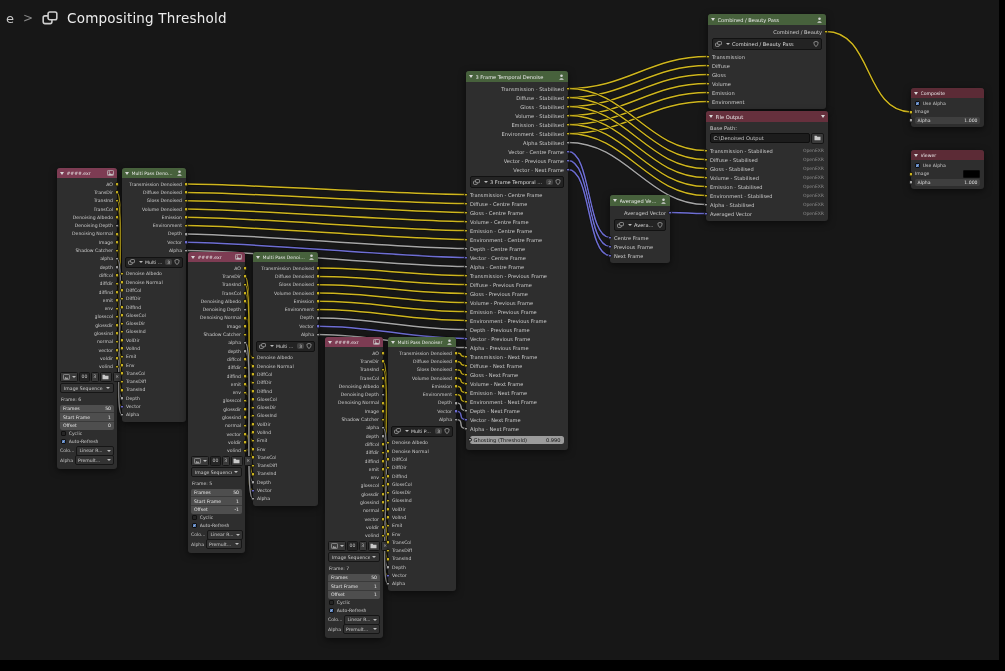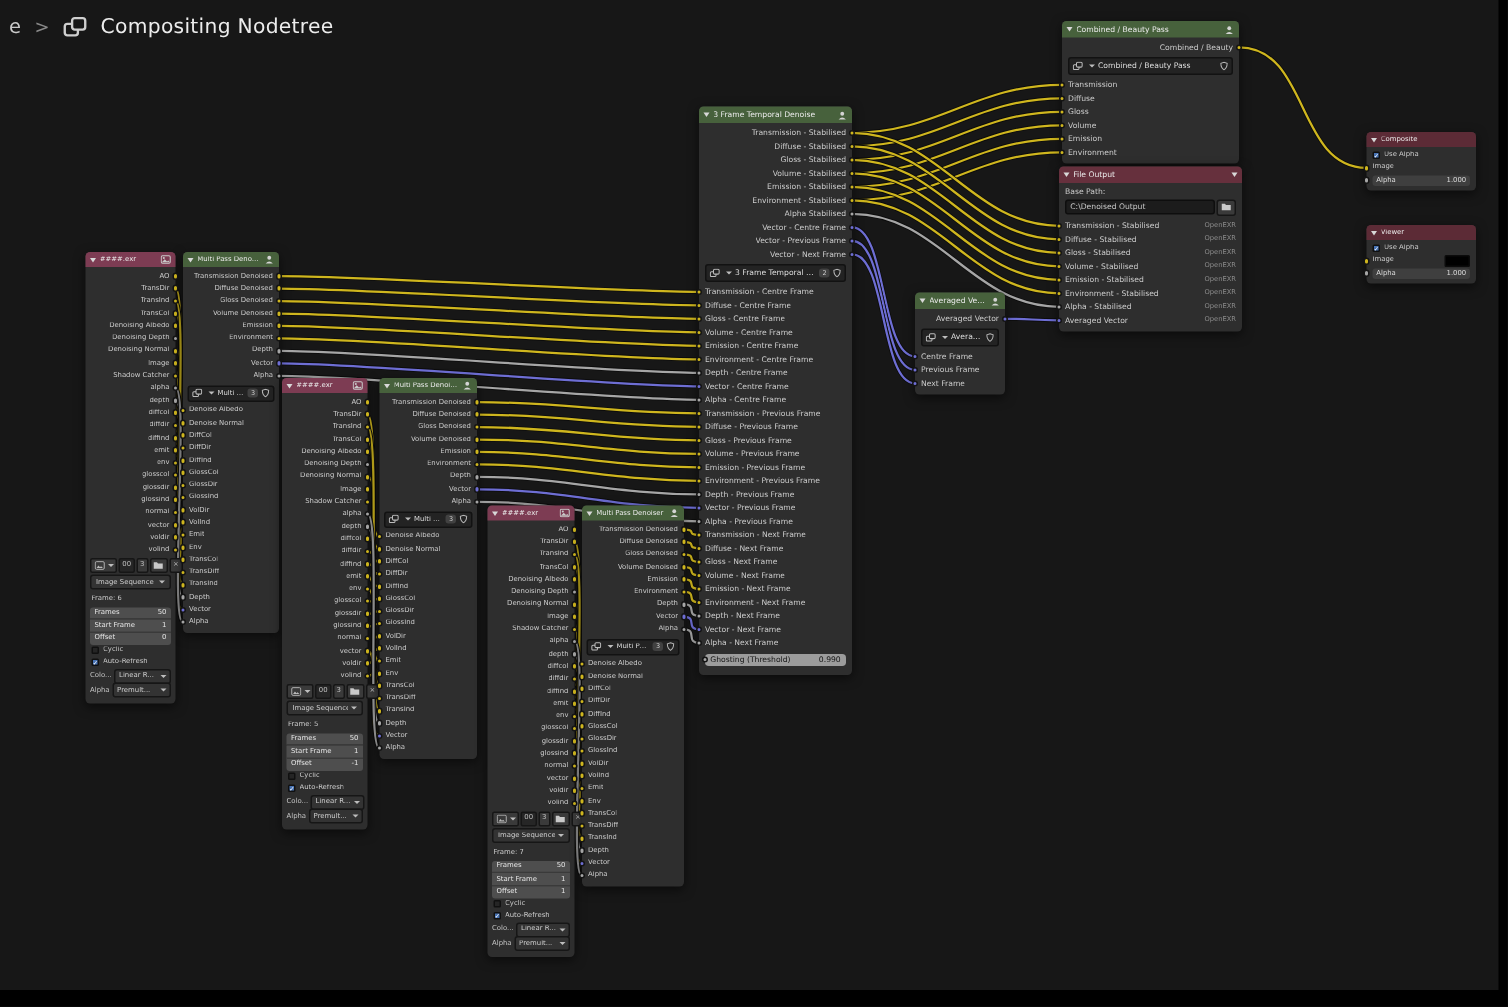--- a/index.html
+++ b/index.html
@@ -279,21 +279,21 @@
     </svg>
   <div id="breadcrumb">
     <span class="bc-pre">e</span>
     <span class="bc-sep">&gt;</span>
     <span class="bc-ic">
       <svg width="16" height="14" viewBox="0 0 9 8">
           <rect x="0.6" y="2.8" width="5" height="4.4" rx="1" fill="none" stroke="#cfcfcf" stroke-width="0.9"></rect>
           <rect x="3.4" y="0.6" width="5" height="4.4" rx="1" fill="#171717" stroke="#cfcfcf" stroke-width="0.9"></rect>
         </svg>
     </span>
-    <span class="bc-title">Compositing Nodetree</span>
+    <span class="bc-title">Compositing Threshold</span>
   </div>
   <div class="bar-b"></div>
   <div class="bar-r"></div>
 <div class="node sm" style="left: 57px; top: 168px; width: 60px;">
       <div class="hdr" style="background: rgb(125, 60, 83);">
         <span class="ic chev"></span>
         <span class="ttl">####.exr</span>
         <span class="ic">
           <svg viewBox="0 0 8 7" width="7" height="6">
             <rect x="0.5" y="0.5" width="7" height="6" rx="1" fill="none" stroke="#c9c9c9" stroke-width="0.8"></rect>

